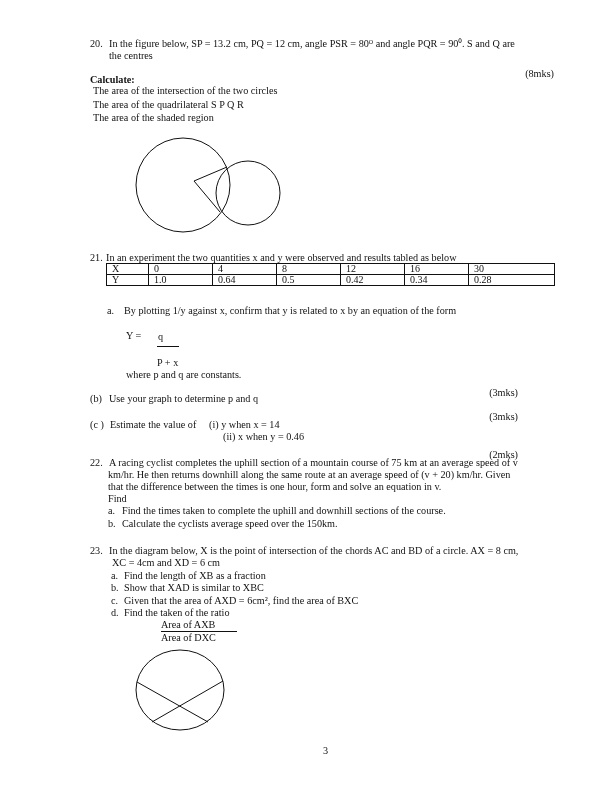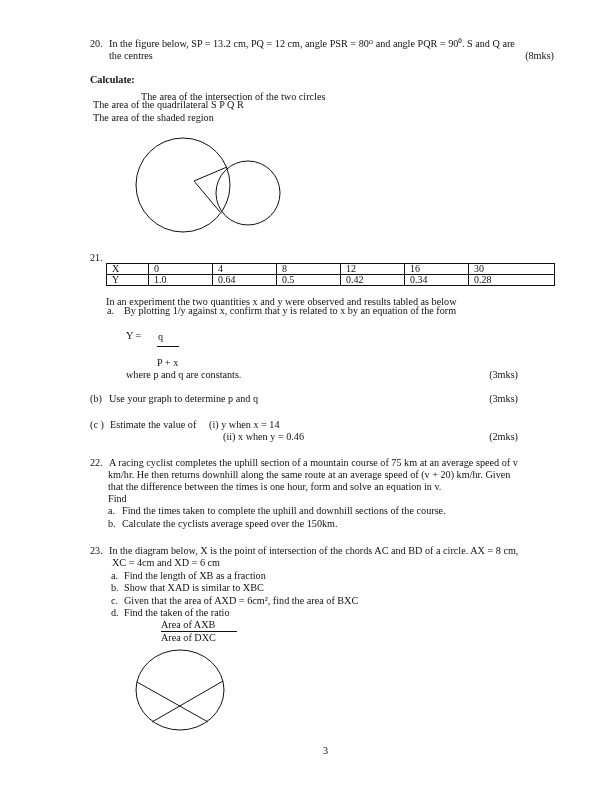--- a/index.html
+++ b/index.html
@@ -2,52 +2,52 @@
 <html><head>
 <meta charset="utf-8">
 <style>
   html, body { margin: 0; padding: 0; background: #ffffff; }
   body {
     width: 612px; height: 792px; position: relative; overflow: hidden;
     font-family: "Liberation Serif", serif; font-size: 10.2px; color: #111; line-height: 1.25;
   }
   .abs { position: absolute; white-space: nowrap; }
   .bold { font-weight: bold; }
-  .right { text-align: right; }
+  .right { text-align: right; margin-top: 18px; }
   table.data {
     position: absolute; left: 106px; top: 263px; width: 449px;
     border-collapse: collapse; font-size: 10px;
   }
   table.data td {
     border: 1px solid #111; padding: 0 0 0 5px; height: 10px; line-height: 10px; text-align: left;
   }
   .frac-line { position: absolute; height: 1px; background: #111; }
   svg { position: absolute; }
 </style>
 </head>
 <body>
 
 <div class="abs" style="left:90px; top:38px;">20.</div>
 <div class="abs" style="left:109px; top:38px;">In the figure below, SP = 13.2 cm, PQ = 12 cm, angle PSR = 80ᴼ and angle PQR = 90⁰. S and Q are</div>
 <div class="abs" style="left:109px; top:50px;">the centres</div>
 <div class="abs right" style="right:58px; top:50px;">(8mks)</div>
 
 <div class="abs bold" style="left:90px; top:74px;">Calculate:</div>
-<div class="abs" style="left:93px; top:91px;margin-left:48px;">The area of the intersection of the two circles</div>
+<div class="abs" style="left:93px; top:85px;">The area of the intersection of the two circles</div>
 <div class="abs" style="left:93px; top:99px;">The area of the quadrilateral  S P Q R</div>
 <div class="abs" style="left:93px; top:112px;">The area of the shaded region</div>
 
 <svg width="180" height="110" viewBox="0 0 180 110" style="left:120px; top:130px;">
   <circle cx="63" cy="55" r="47" fill="none" stroke="#111" stroke-width="1"></circle>
   <circle cx="128" cy="63" r="32" fill="none" stroke="#111" stroke-width="1"></circle>
   <polyline points="107,37 74,51 100,82" fill="none" stroke="#111" stroke-width="1"></polyline>
 </svg>
 
 <div class="abs" style="left:90px; top:252px;">21.</div>
-<div class="abs" style="left:106px; top:252px;margin-top:44px;">In an experiment the two quantities x and y were observed and results tabled as below</div>
+<div class="abs" style="left:106px; top:252px;">In an experiment the two quantities x and y were observed and results tabled as below</div>
 
 <table class="data">
   <tbody>
       <tr>
     <td style="width:36px;">X</td>
     <td style="width:58px;">0</td>
     <td style="width:58px;">4</td>
     <td style="width:58px;">8</td>
     <td style="width:58px;">12</td>
     <td style="width:58px;">16</td>

